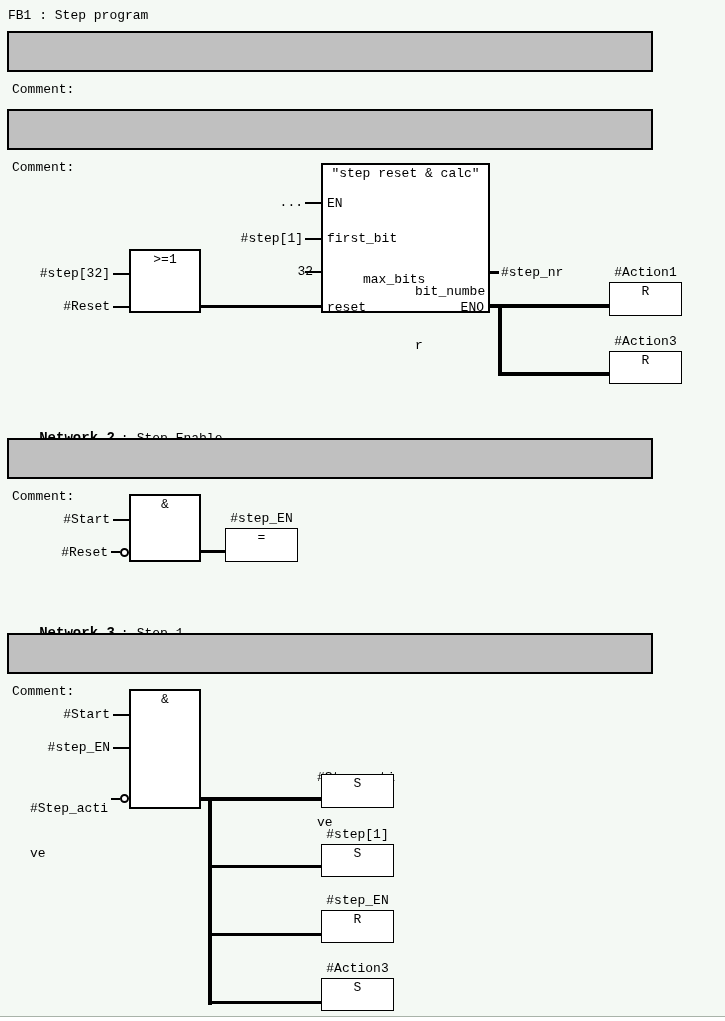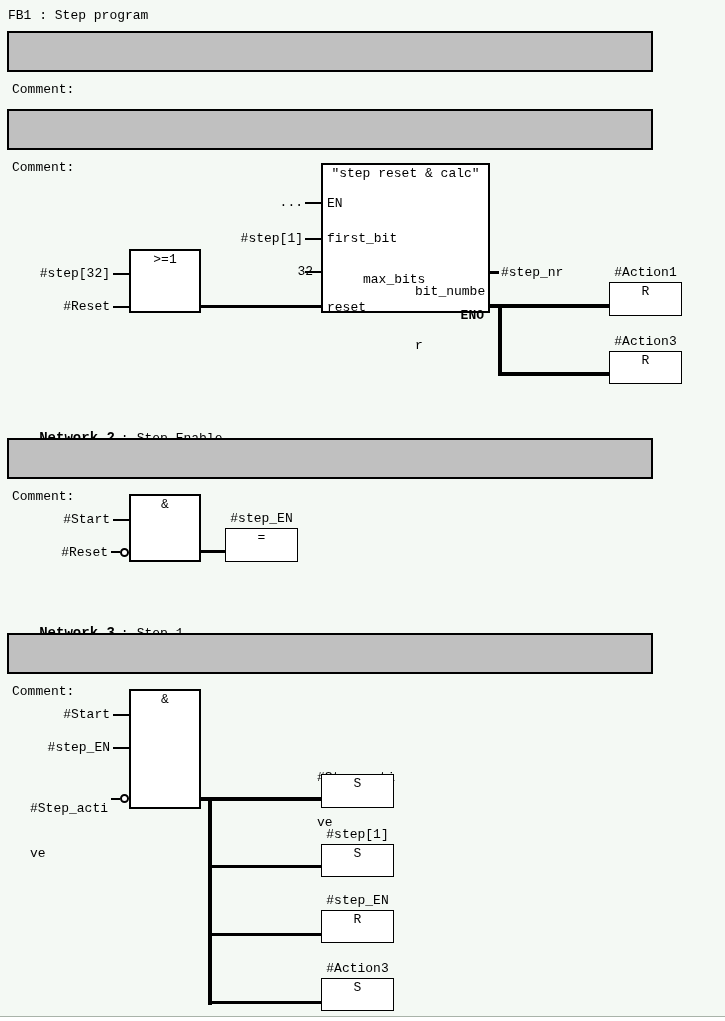--- a/index.html
+++ b/index.html
@@ -64,21 +64,21 @@
   <div class="blk" style="left:321px;top:163px;width:169px;height:150px;">
     <div class="inbox">"step reset &amp; calc"</div>
     <div class="t" style="left:4px;top:32px;">EN</div>
     <div class="t" style="left:4px;top:67px;">first_bit</div>
     <div class="t lbl2" style="left:92px;top:82px;width:72px;line-height:18px;">
       <span style="line-height:18px;">bit_numbe</span>
       <span style="line-height:18px;">r</span>
     </div>
     <div class="t" style="left:4px;top:108px;margin-left:36px;">max_bits</div>
     <div class="t" style="left:4px;top:136px;">reset</div>
-    <div class="t r" style="right:4px;top:144px;font-weight:bold;">ENO</div>
+    <div class="t r" style="right:4px;top:136px;">ENO</div>
   </div>
 
   <div class="w" style="left:490px;top:271px;width:9px;height:3px;"></div>
   <div class="t" style="left:501px;top:266px;">#step_nr</div>
   <div class="w" style="left:490px;top:304px;width:119px;height:4px;"></div>
   <div class="w" style="left:498px;top:304px;width:4px;height:72px;"></div>
   <div class="w" style="left:498px;top:372px;width:111px;height:4px;"></div>
 
   <div class="t c" style="left:609px;top:266px;width:73px;">#Action1</div>
   <div class="coil" style="left:609px;top:282px;width:73px;height:34px;">

